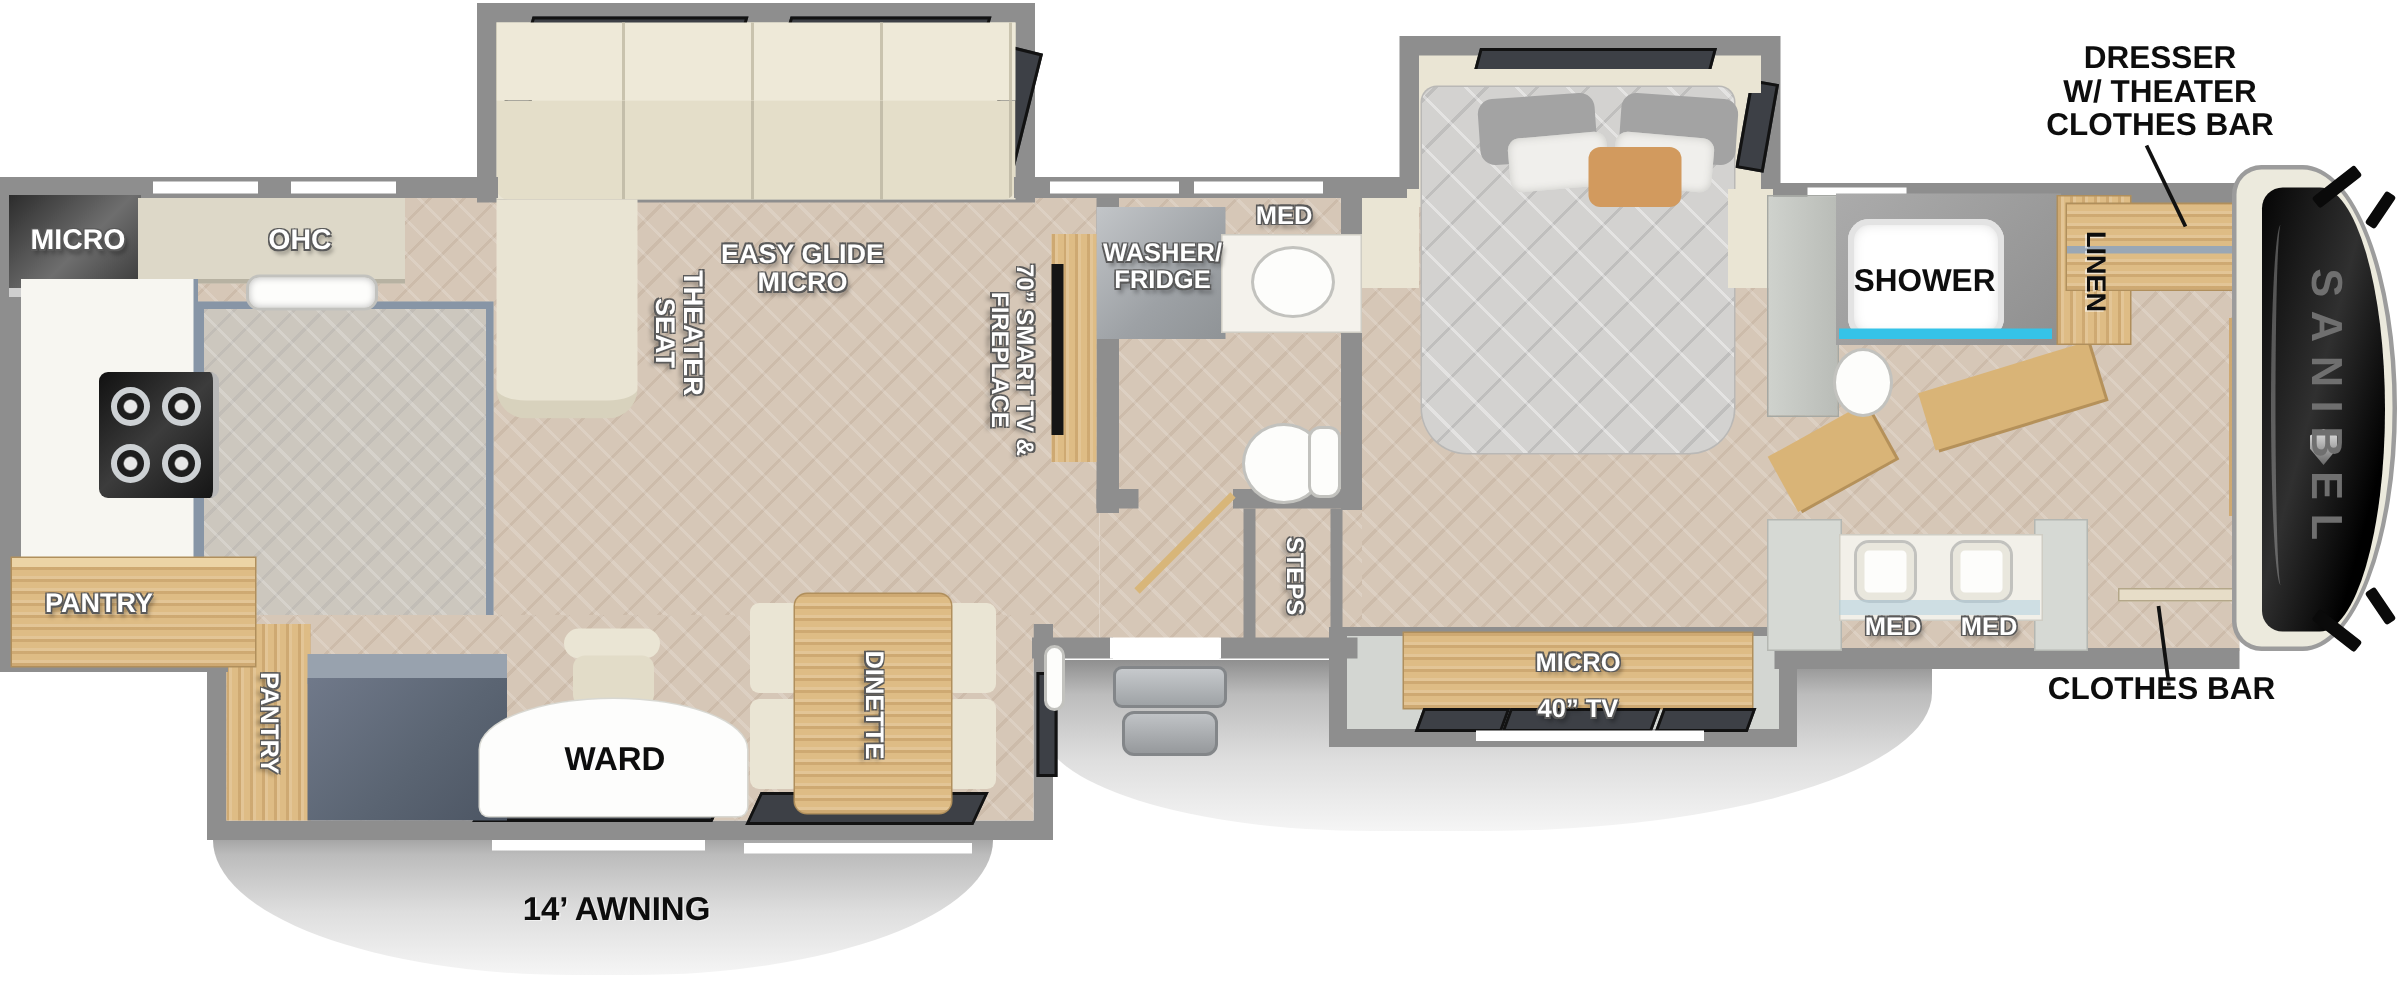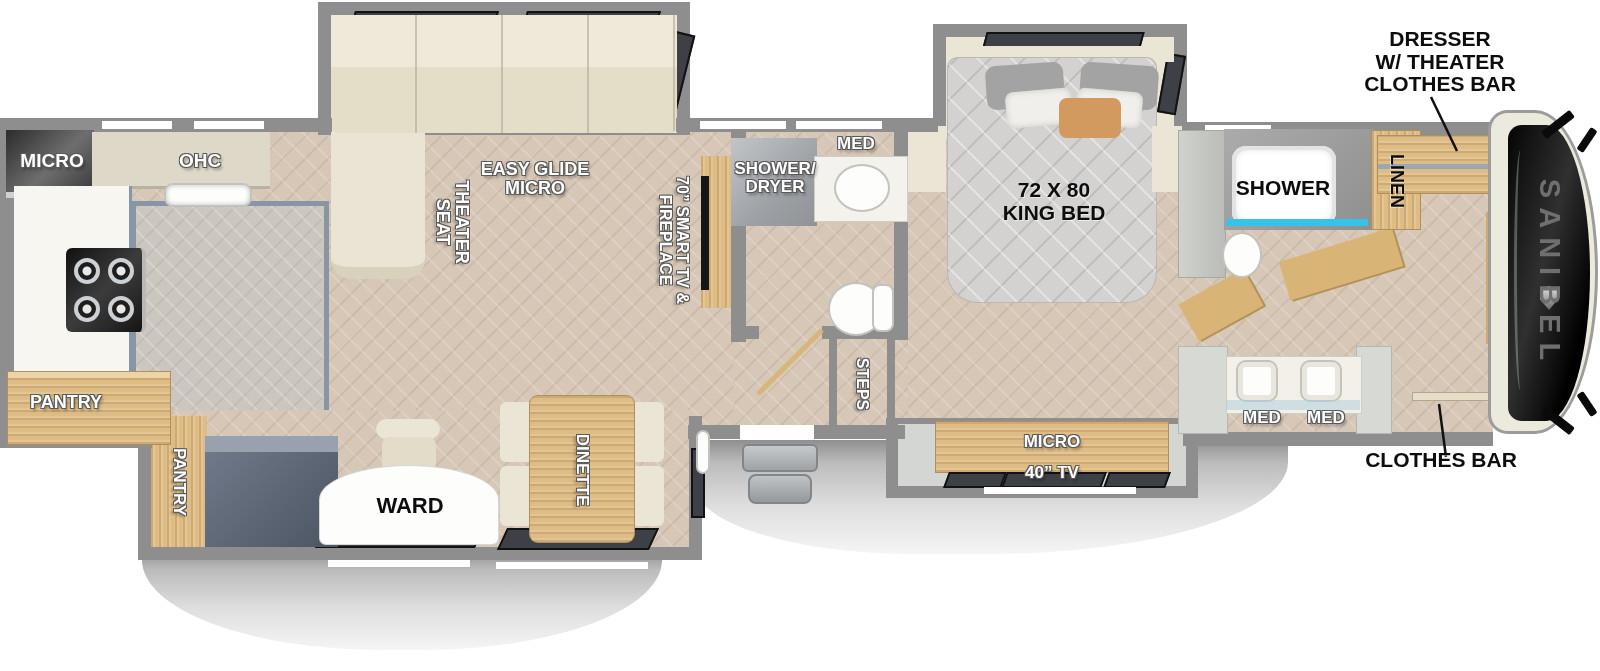--- a/index.html
+++ b/index.html
@@ -194,34 +194,34 @@
     <line x1="1431" y1="97" x2="1457" y2="151" stroke="#111" stroke-width="2.5"></line>
     <line x1="1446" y1="457" x2="1439" y2="404" stroke="#111" stroke-width="2.5"></line>
   </svg>
 
   <div class="lbl wh" style="left:12px;top:148px;width:80px;height:26px;font-size:19px;">MICRO</div>
   <div class="lbl wh" style="left:150px;top:148px;width:100px;height:26px;font-size:19px;">OHC</div>
   <div class="lbl wh" style="left:18px;top:390px;width:96px;height:26px;font-size:18px;">PANTRY</div>
   <div class="lbl wh rot" style="left:402px;top:200px;width:100px;height:44px;font-size:18px;">THEATER SEAT</div>
   <div class="lbl wh" style="left:470px;top:156px;width:130px;height:46px;font-size:18px;">EASY GLIDE MICRO</div>
   <div class="lbl wh rot" style="left:599px;top:219px;width:150px;height:42px;font-size:16px;">70” SMART TV &amp; FIREPLACE</div>
-  <div class="lbl wh" style="left:730px;top:156px;width:90px;height:44px;font-size:17px;">SHOWER/ DRYER</div>
+  <div class="lbl wh" style="left:730px;top:156px;width:90px;height:44px;font-size:17px;">WASHER/ FRIDGE</div>
   <div class="lbl wh" style="left:826px;top:132px;width:60px;height:24px;font-size:17px;">MED</div>
   <div class="lbl wh rot" style="left:817px;top:375px;width:90px;height:18px;font-size:16px;">STEPS</div>
-  <div class="lbl bk" style="left:996px;top:174px;width:116px;height:56px;font-size:21px;">72 X 80 KING BED</div>
   <div class="lbl bk" style="left:1230px;top:174px;width:106px;height:28px;font-size:21px;">SHOWER</div>
   <div class="lbl bk rot" style="left:1351px;top:171px;width:90px;height:20px;font-size:18px;">LINEN</div>
   <div class="lbl bk" style="left:1340px;top:26px;width:200px;height:72px;font-size:21px;flex-direction:column;">
     <span>DRESSER</span>
     <span>W/ THEATER</span>
     <span>CLOTHES BAR</span>
   </div>
   <div class="lbl bk" style="left:1356px;top:446px;width:170px;height:28px;font-size:21px;">CLOTHES BAR</div>
   <div class="lbl wh" style="left:1232px;top:406px;width:60px;height:24px;font-size:17px;">MED</div>
   <div class="lbl wh" style="left:1296px;top:406px;width:60px;height:24px;font-size:17px;">MED</div>
   <div class="lbl wh" style="left:1012px;top:430px;width:80px;height:24px;font-size:17px;">MICRO</div>
   <div class="lbl wh" style="left:1012px;top:462px;width:80px;height:22px;font-size:17px;">40” TV</div>
   <div class="lbl wh rot" style="left:522px;top:460px;width:120px;height:20px;font-size:17px;">DINETTE</div>
   <div class="lbl bk" style="left:350px;top:492px;width:120px;height:28px;font-size:22px;">WARD</div>
   <div class="lbl wh rot" style="left:119px;top:472px;width:120px;height:20px;font-size:17px;">PANTRY</div>
+  <div class="lbl bk" style="left:326px;top:592px;width:170px;height:28px;font-size:22px;">14’ AWNING</div>
   <div class="lbl rot" style="left:1423px;top:257px;width:252px;height:34px;font-size:29px;color:#6f6f6f;letter-spacing:9px;font-weight:700;">SANIBEL</div>
 
 </div>
 
 </body></html>

